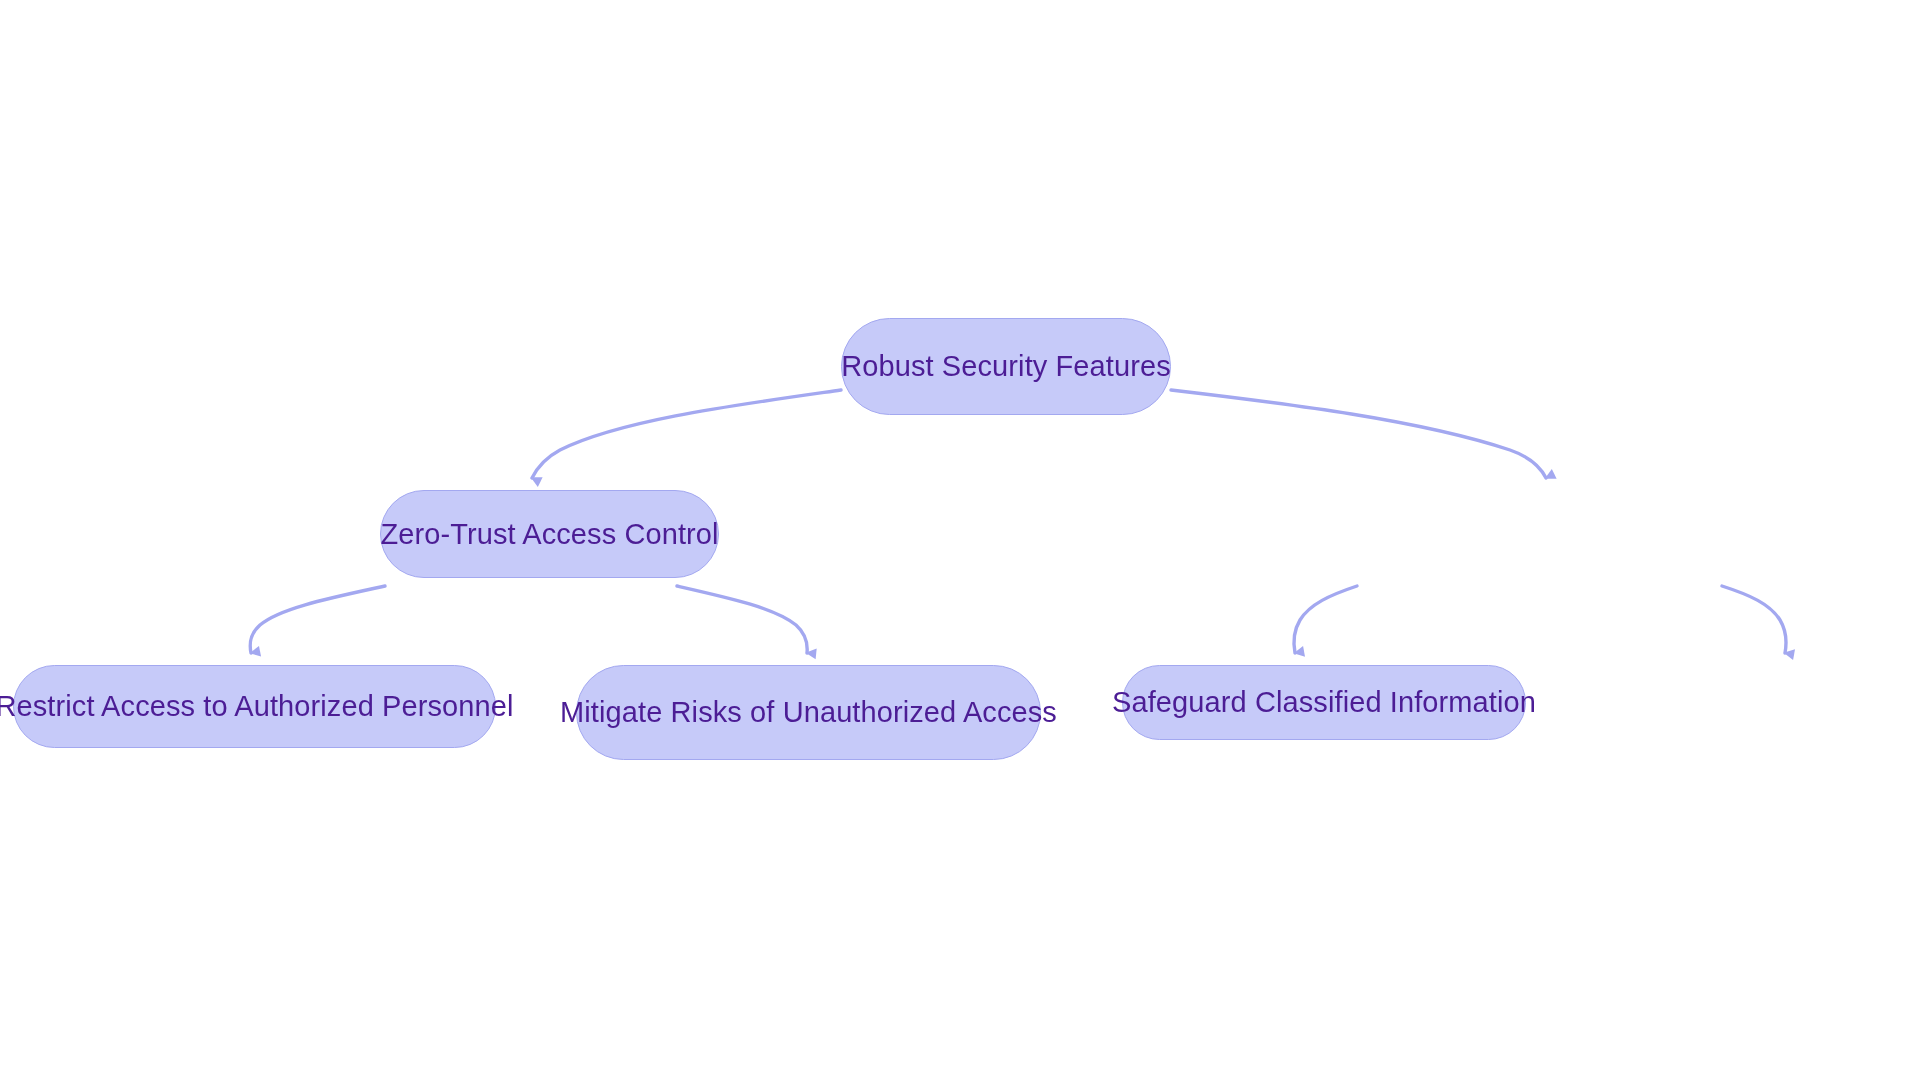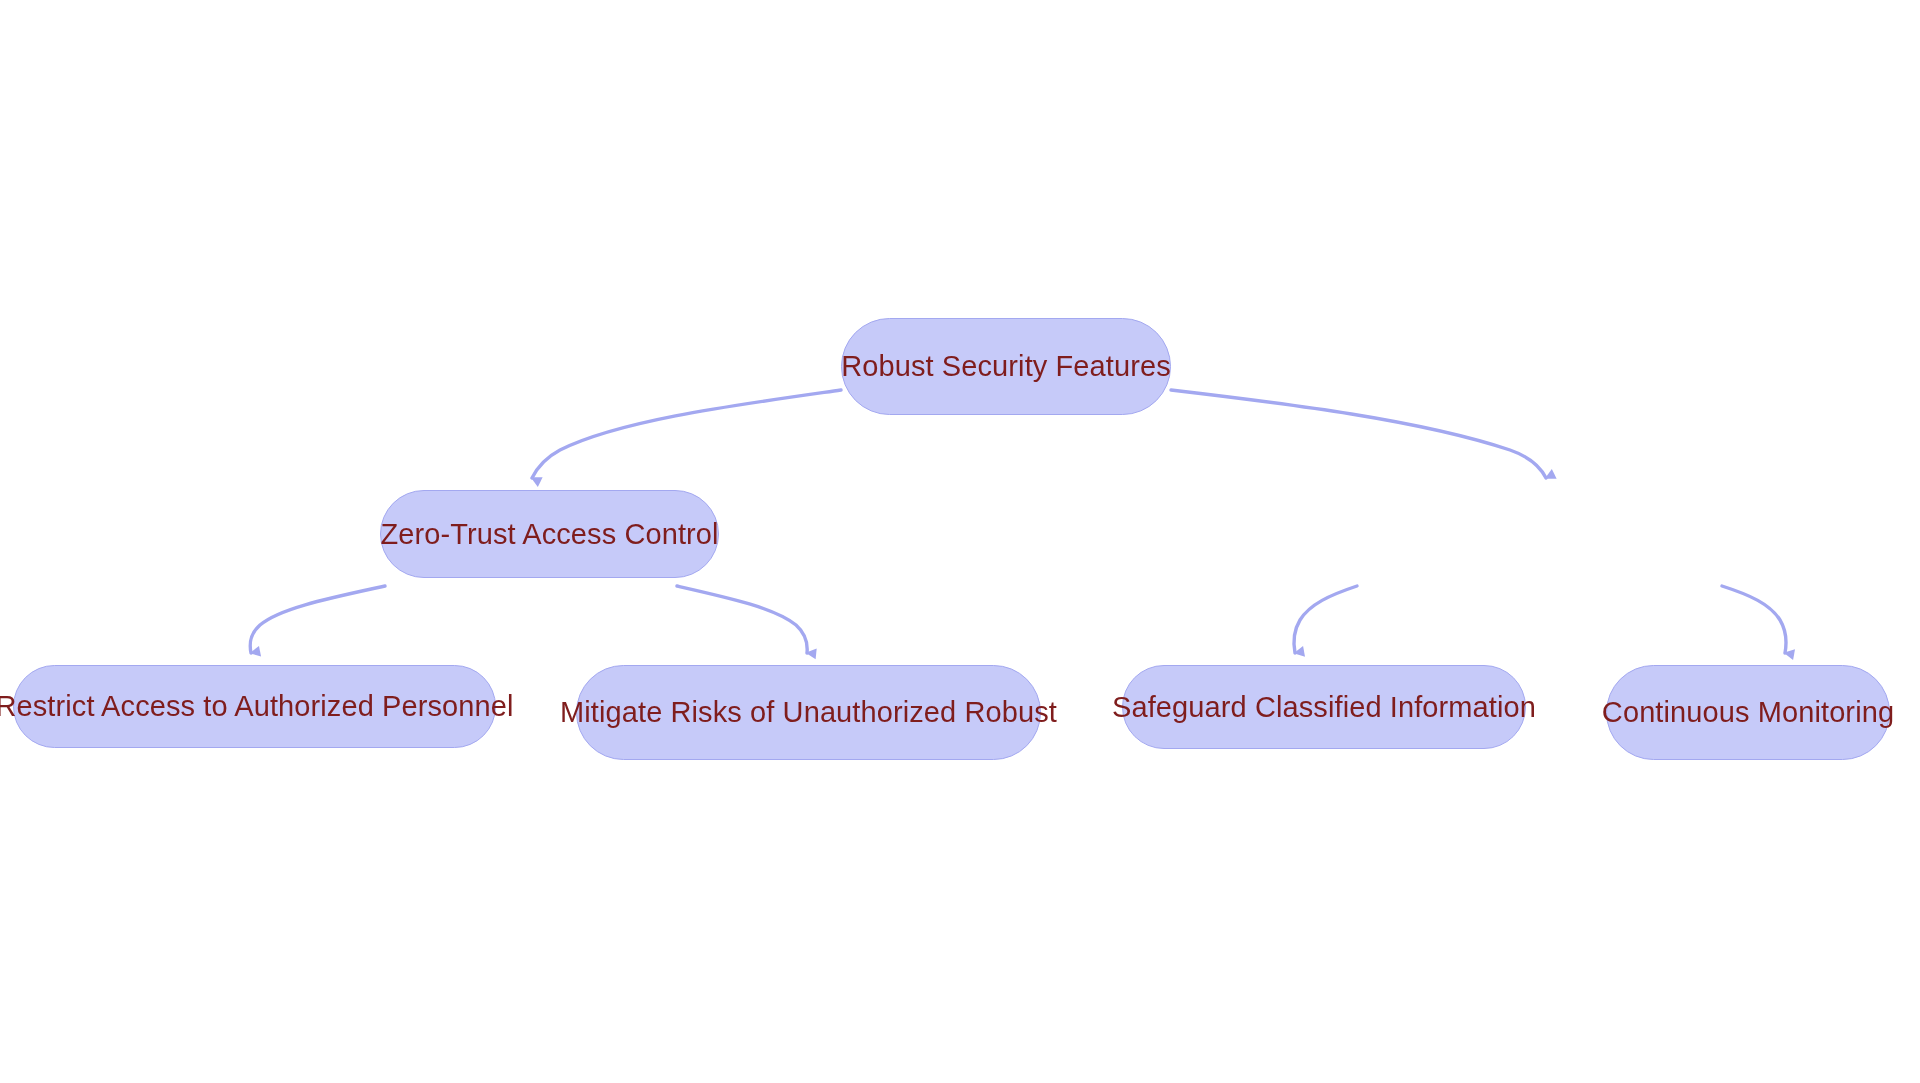--- a/index.html
+++ b/index.html
@@ -33,21 +33,21 @@
     border: 1.6px solid #a3a8f0;
     border-radius: 999px;
     color: #3333cc;
     font-size: 29px;
     font-weight: 400;
     letter-spacing: 0.1px;
     white-space: nowrap;
     line-height: 1;
   }
   .node-label {
-    color: #7f1d1d;
+    color: #4c1d95;
     padding: 0 12px;
   }
 </style>
 </head>
 <body>
 
 <div id="canvas">
 
   <svg id="edge-layer" viewBox="0 0 1920 1083" width="1920" height="1083" xmlns="http://www.w3.org/2000/svg">
     <defs>
@@ -76,24 +76,21 @@
   <div class="node" style="left:380px; top:490px; width:339px; height:88px;">
     <span class="node-label">Zero-Trust Access Control</span>
   </div>
 
 
   <div class="node" style="left:13px; top:665px; width:483px; height:83px;">
     <span class="node-label">Restrict Access to Authorized Personnel</span>
   </div>
 
   <div class="node" style="left:576px; top:665px; width:465px; height:95px;">
-    <span class="node-label">Mitigate Risks of Unauthorized Robust</span>
+    <span class="node-label">Mitigate Risks of Unauthorized Access</span>
   </div>
 
-  <div class="node" style="left:1122px; top:665px; width:404px; height:84px;">
+  <div class="node" style="left:1122px; top:665px; width:404px; height:75px;">
     <span class="node-label">Safeguard Classified Information</span>
   </div>
 
-  <div class="node" style="left:1606px; top:665px; width:284px; height:95px;">
-    <span class="node-label">Continuous Monitoring</span>
-  </div>
 
 </div>
 
 </body></html>

